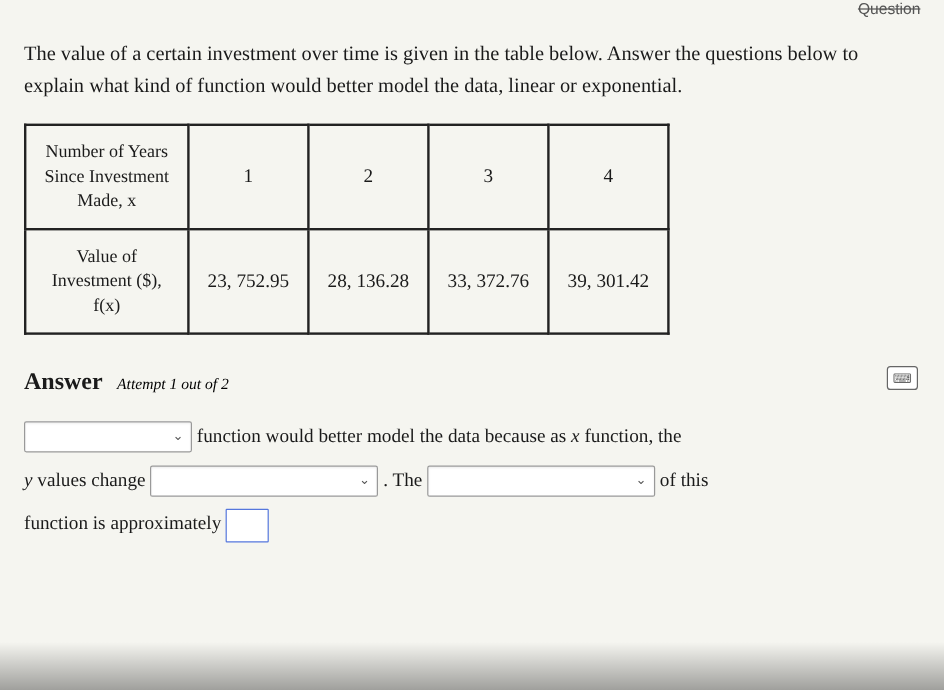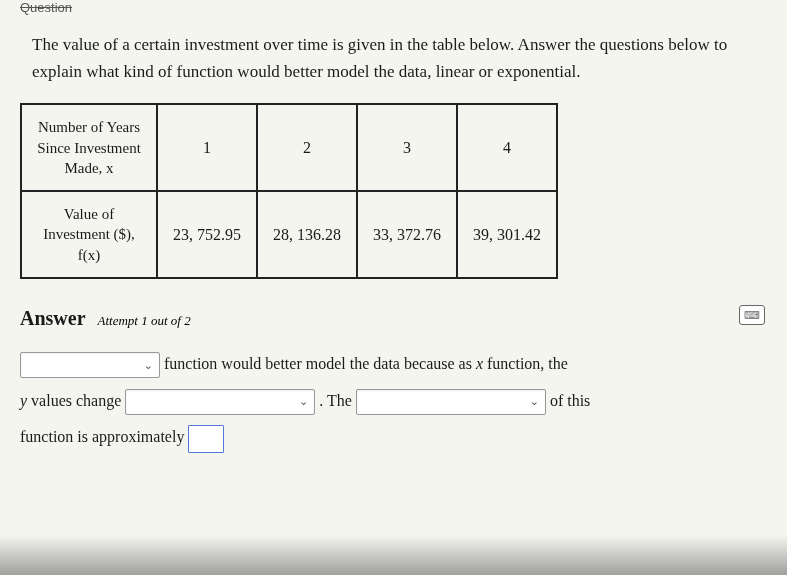--- a/index.html
+++ b/index.html
@@ -16,27 +16,27 @@
       color: #1a1a1a;
       position: relative;
       overflow: hidden;
     }
     .question-label {
       font-family: 'Arial', sans-serif;
       font-size: 13px;
       color: #555;
       margin-bottom: 8px;
       text-decoration: line-through;
+      text-align: right;
     }
     .problem-text {
       font-size: 17px;
       line-height: 1.6;
       margin-bottom: 18px;
       padding-top: 8px;
-      margin-left: 12px;
     }
     table.data-table {
       border-collapse: collapse;
       margin-bottom: 28px;
       font-family: 'Times New Roman', serif;
     }
     table.data-table td {
       border: 2px solid #222;
       padding: 12px 14px;
       text-align: center;

